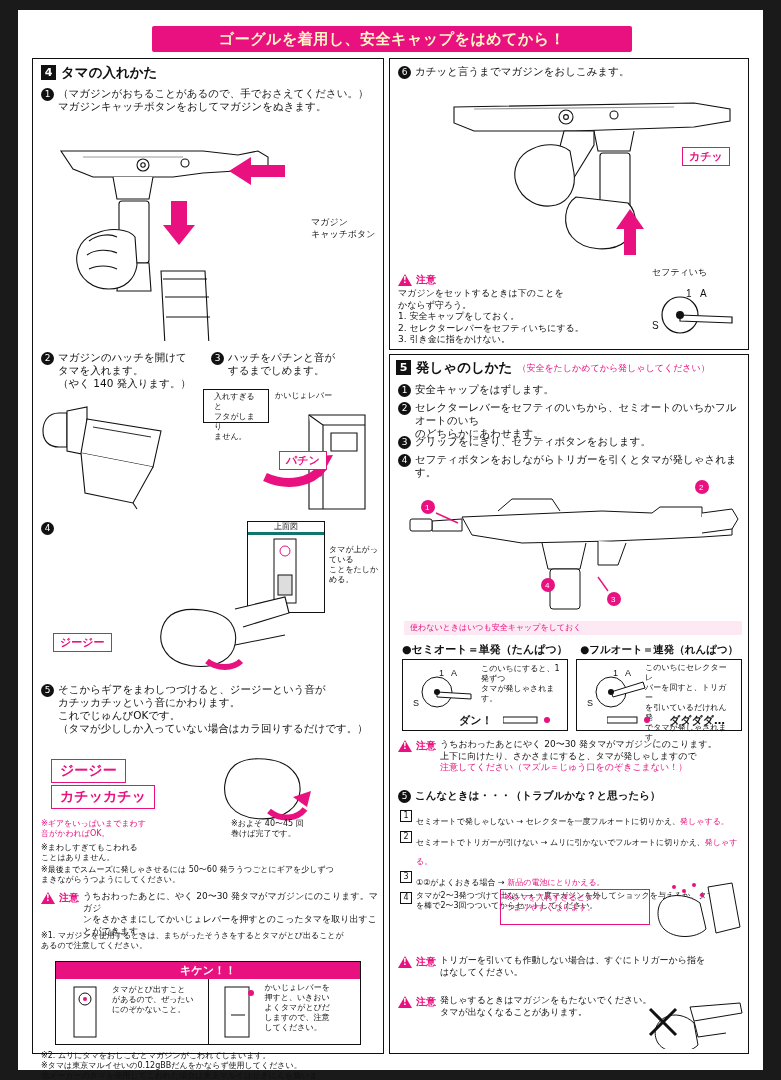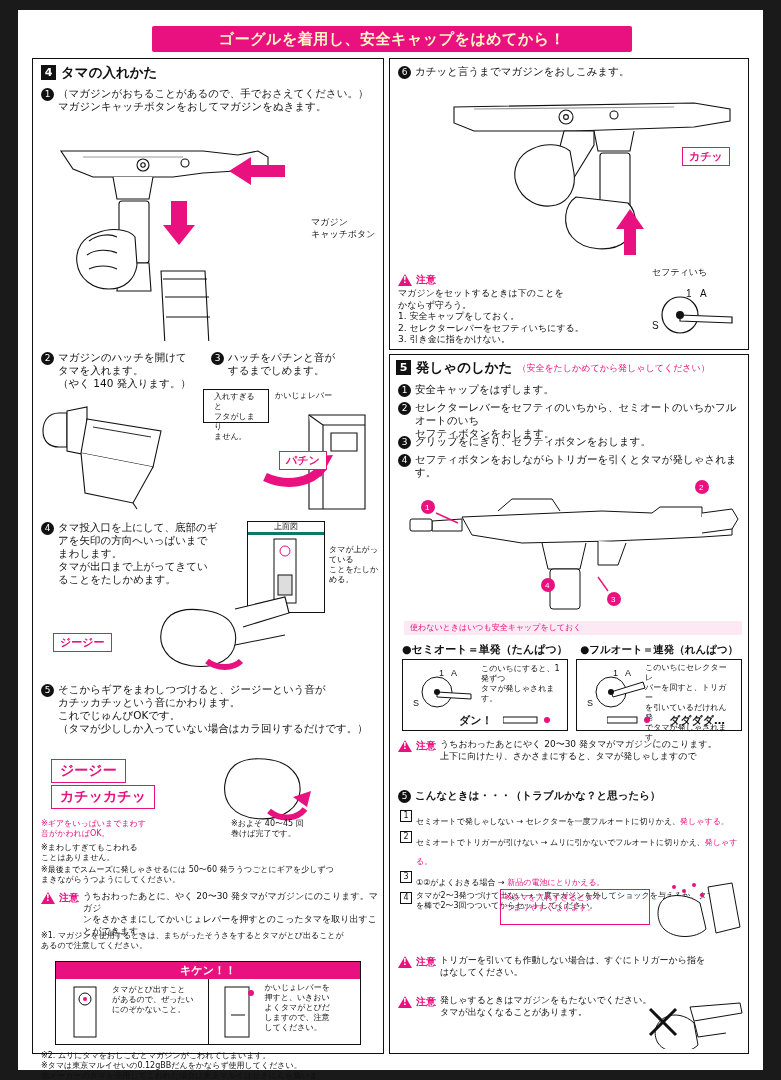--- a/index.html
+++ b/index.html
@@ -162,27 +162,20 @@
          <path d="M110 14 L152 14"></path>
          <path d="M118 22 L144 22 L144 40 L118 40 Z"></path>
        </g>
        <path d="M52 66 c22 10 46 6 58 -10" fill="none" stroke="#e8117f" stroke-width="9"></path>
        <path d="M108 66 l12 -22 l-28 2 z" fill="#e8117f"></path>
      </svg>
      <div class="bubble sm" style="position:absolute;left:246px;top:392px;">パチン</div>
 
      <div class="row" style="position:absolute;left:8px;top:462px;width:200px;">
        <span class="cnum">4</span>
-       <div>
-         <div class="txt">タマ投入口を上にして、底部のギ</div>
-         <div class="txt">アを矢印の方向へいっぱいまで</div>
-         <div class="txt">まわします。</div>
-         <div class="txt">タマが出口まで上がってきてい</div>
-         <div class="txt">ることをたしかめます。</div>
-       </div>
      </div>
 
      <div class="kbox" style="position:absolute;left:214px;top:462px;width:78px;height:92px;">
        <div class="txt xs" style="text-align:center;border-bottom:3px solid #0f766e;">上面図</div>
        <svg width="76" height="72" viewBox="0 0 76 72">
          <rect x="26" y="4" width="22" height="64" fill="#fff" stroke="#111"></rect>
          <circle cx="37" cy="16" r="5" fill="#fff" stroke="#e8117f"></circle>
          <rect x="30" y="40" width="14" height="20" fill="#ddd" stroke="#111"></rect>
        </svg>
      </div>
@@ -350,21 +343,21 @@
        </div>
 
        <div class="row" style="position:absolute;left:8px;top:28px;width:344px;">
          <span class="cnum">1</span>
          <div class="txt">安全キャップをはずします。</div>
        </div>
        <div class="row" style="position:absolute;left:8px;top:46px;width:344px;">
          <span class="cnum">2</span>
          <div>
            <div class="txt">セレクターレバーをセフティのいちから、セミオートのいちかフルオートのいち</div>
-           <div class="txt">セフティボタンをおします。</div>
+           <div class="txt">のどちらかにあわせます。</div>
          </div>
        </div>
        <div class="row" style="position:absolute;left:8px;top:80px;width:344px;">
          <span class="cnum">3</span>
          <div class="txt">グリップをにぎり、セフティボタンをおします。</div>
        </div>
        <div class="row" style="position:absolute;left:8px;top:98px;width:344px;">
          <span class="cnum">4</span>
          <div class="txt">セフティボタンをおしながらトリガーを引くとタマが発しゃされます。</div>
        </div>
@@ -441,20 +434,21 @@
            <circle cx="40" cy="6" r="3" fill="#e8117f"></circle>
          </svg>
        </div>
 
        <div class="warn" style="position:absolute;left:8px;top:384px;width:346px;">
          <div class="tri"></div>
          <span class="warn-lbl">注意</span>
          <div style="flex:1;">
            <div class="txt sm">うちおわったあとにやく 20〜30 発タマがマガジンにのこります。</div>
            <div class="txt sm">上下に向けたり、さかさまにすると、タマが発しゃしますので</div>
+           <div class="txt sm pink">注意してください（マズル＝じゅう口をのぞきこまない！）</div>
          </div>
        </div>
 
        <div class="row" style="position:absolute;left:8px;top:434px;width:346px;">
          <span class="cnum">5</span>
          <div class="txt bold">こんなときは・・・（トラブルかな？と思ったら）</div>
        </div>
 
        <div style="position:absolute;left:10px;top:454px;width:342px;">
          <div class="row" style="margin-bottom:2px;">

